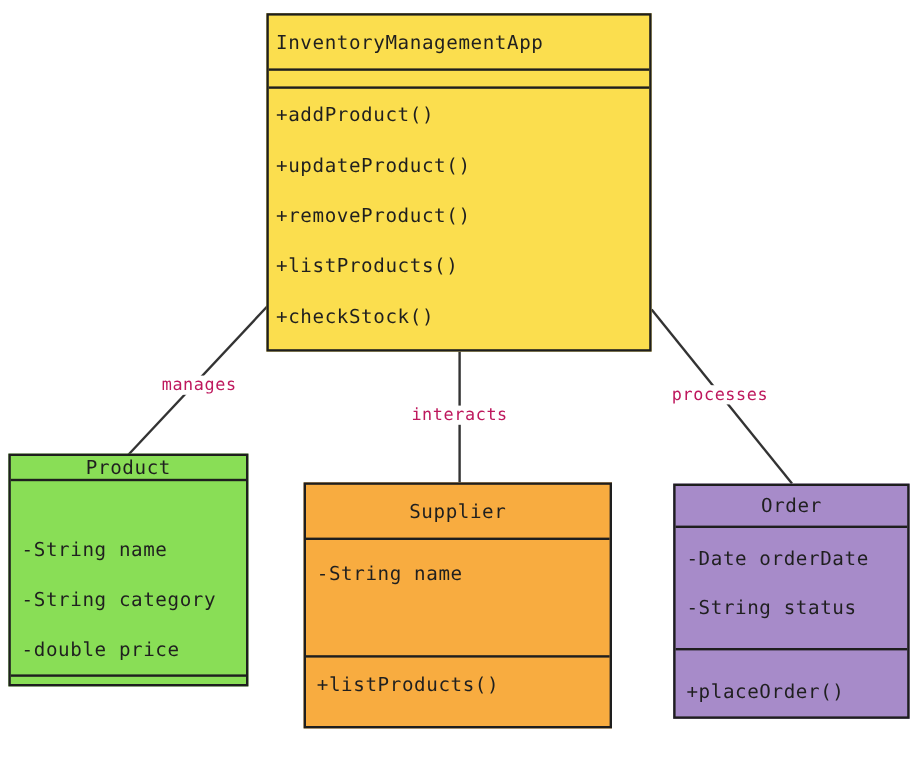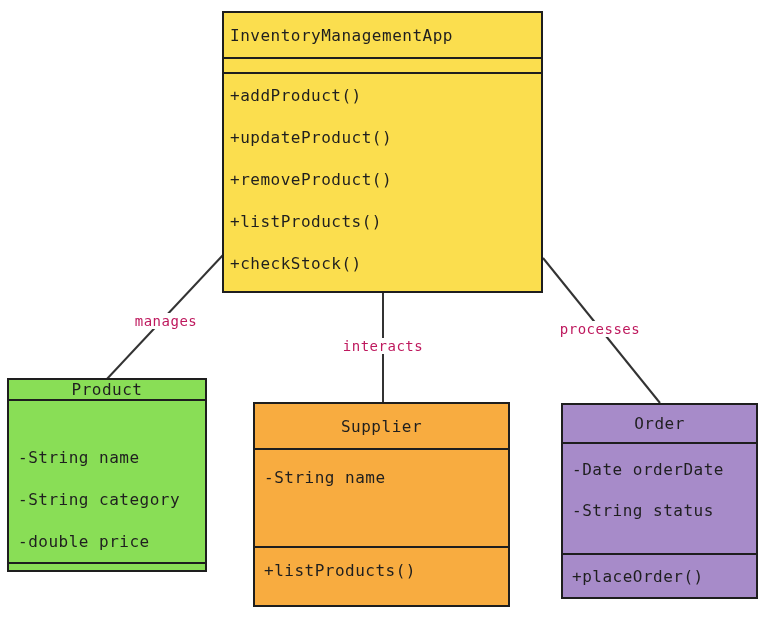--- a/index.html
+++ b/index.html
@@ -47,21 +47,21 @@
   .c-supplier{left:253px;top:402px;width:257px;height:205px;background:#f8ac40;}
   .c-supplier .title{height:46px;}
   .c-supplier .attrs{height:98px;padding-top:9px;}
   .c-supplier .methods{flex:1;padding-top:4px;}
   .c-supplier .member{height:36px;padding-left:9px;}
 
   
   .c-order{left:561px;top:403px;width:197px;height:196px;background:#a78bc9;}
   .c-order .title{height:43px;}
   .c-order .attrs{height:124px;padding-top:5px;}
-  .c-order .methods{flex:1;padding-top:1px;border-radius:20px;}
+  .c-order .methods{flex:1;padding-top:14px;border-radius:20px;}
   .c-order .member{height:41px;padding-left:9px;}
 </style>
 </head>
 <body>
 
 <div class="canvas">
 
   <svg class="connectors">
     <line x1="223" y1="255" x2="106" y2="380"></line>
     <line x1="383" y1="293" x2="383" y2="402"></line>

